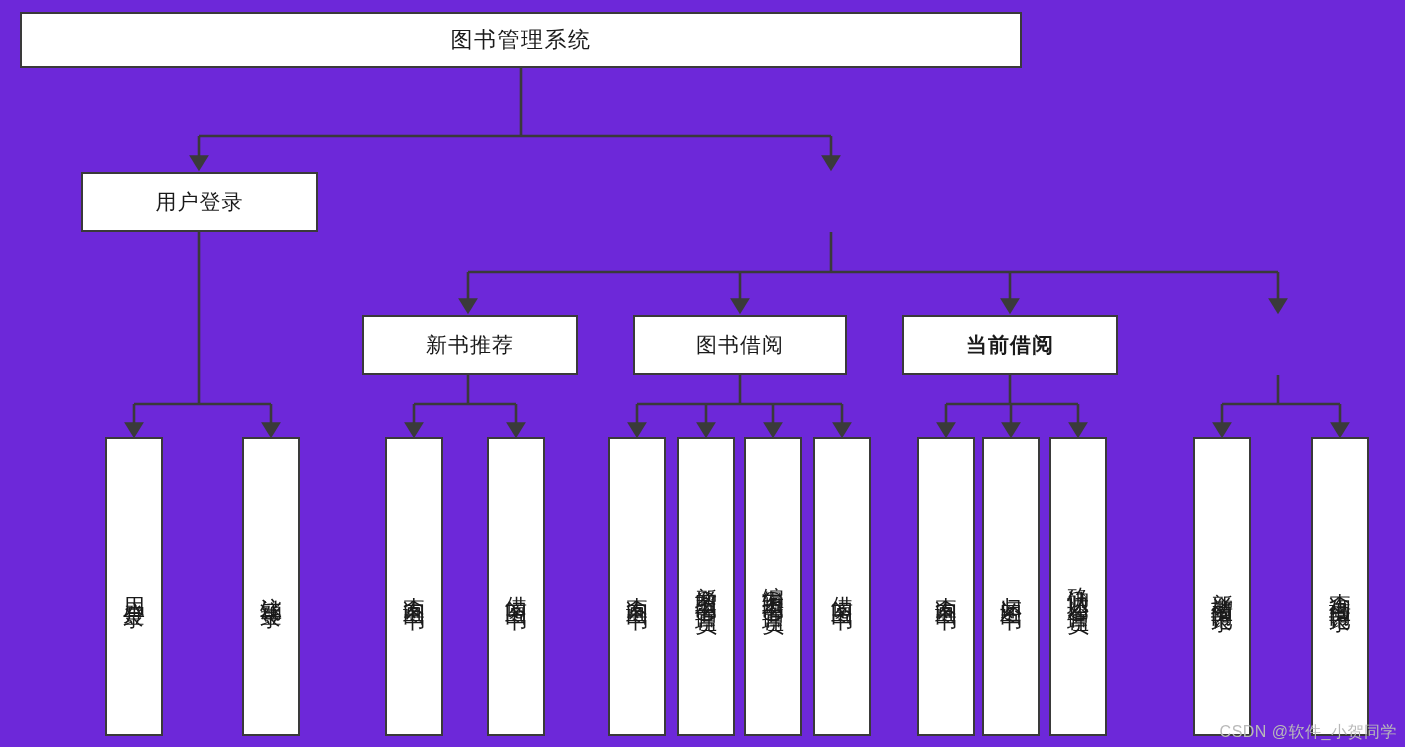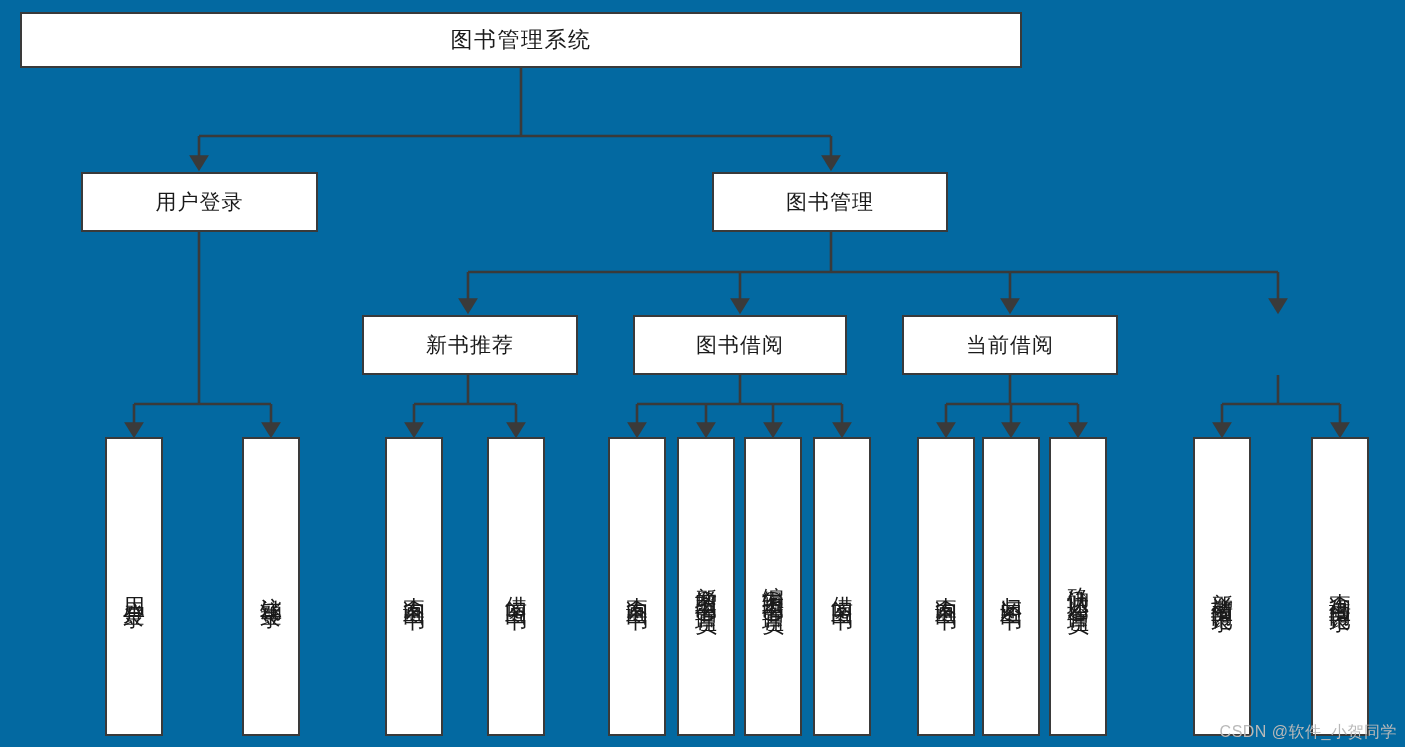--- a/index.html
+++ b/index.html
@@ -8,21 +8,21 @@
     padding: 0;
     background: #ffffff;
   }
   body {
     font-family: "Liberation Sans", "DejaVu Sans", sans-serif;
   }
   #diagram-root {
     position: relative;
     width: 1405px;
     height: 747px;
-    background: #0369a1;
+    background: #6d28d9;
     overflow: hidden;
   }
   #edge-layer {
     position: absolute;
     left: 0;
     top: 0;
     width: 1405px;
     height: 747px;
     pointer-events: none;
   }
@@ -130,31 +130,28 @@
     </g>
   </svg>
 
   <div class="node h root" style="left:20px; top:12px; width:1002px; height:56px;">
     <span class="node-label">图书管理系统</span>
   </div>
 
   <div class="node h" style="left:81px; top:172px; width:237px; height:60px;">
     <span class="node-label">用户登录</span>
   </div>
-  <div class="node h" style="left:712px; top:172px; width:236px; height:60px;">
-    <span class="node-label">图书管理</span>
-  </div>
 
   <div class="node h" style="left:633px; top:315px; width:214px; height:60px;">
     <span class="node-label">图书借阅</span>
   </div>
   <div class="node h" style="left:362px; top:315px; width:216px; height:60px;">
     <span class="node-label">新书推荐</span>
   </div>
-  <div class="node h" style="left:902px; top:315px; width:216px; height:60px;">
+  <div class="node h" style="left:902px; top:315px; width:216px; height:60px;font-weight:bold;">
     <span class="node-label">当前借阅</span>
   </div>
 
   <div class="node v" style="left:105px; top:437px; width:58px; height:299px;">
     <span class="node-label">用户登录</span>
   </div>
   <div class="node v" style="left:242px; top:437px; width:58px; height:299px;">
     <span class="node-label">注销登录</span>
   </div>
 

